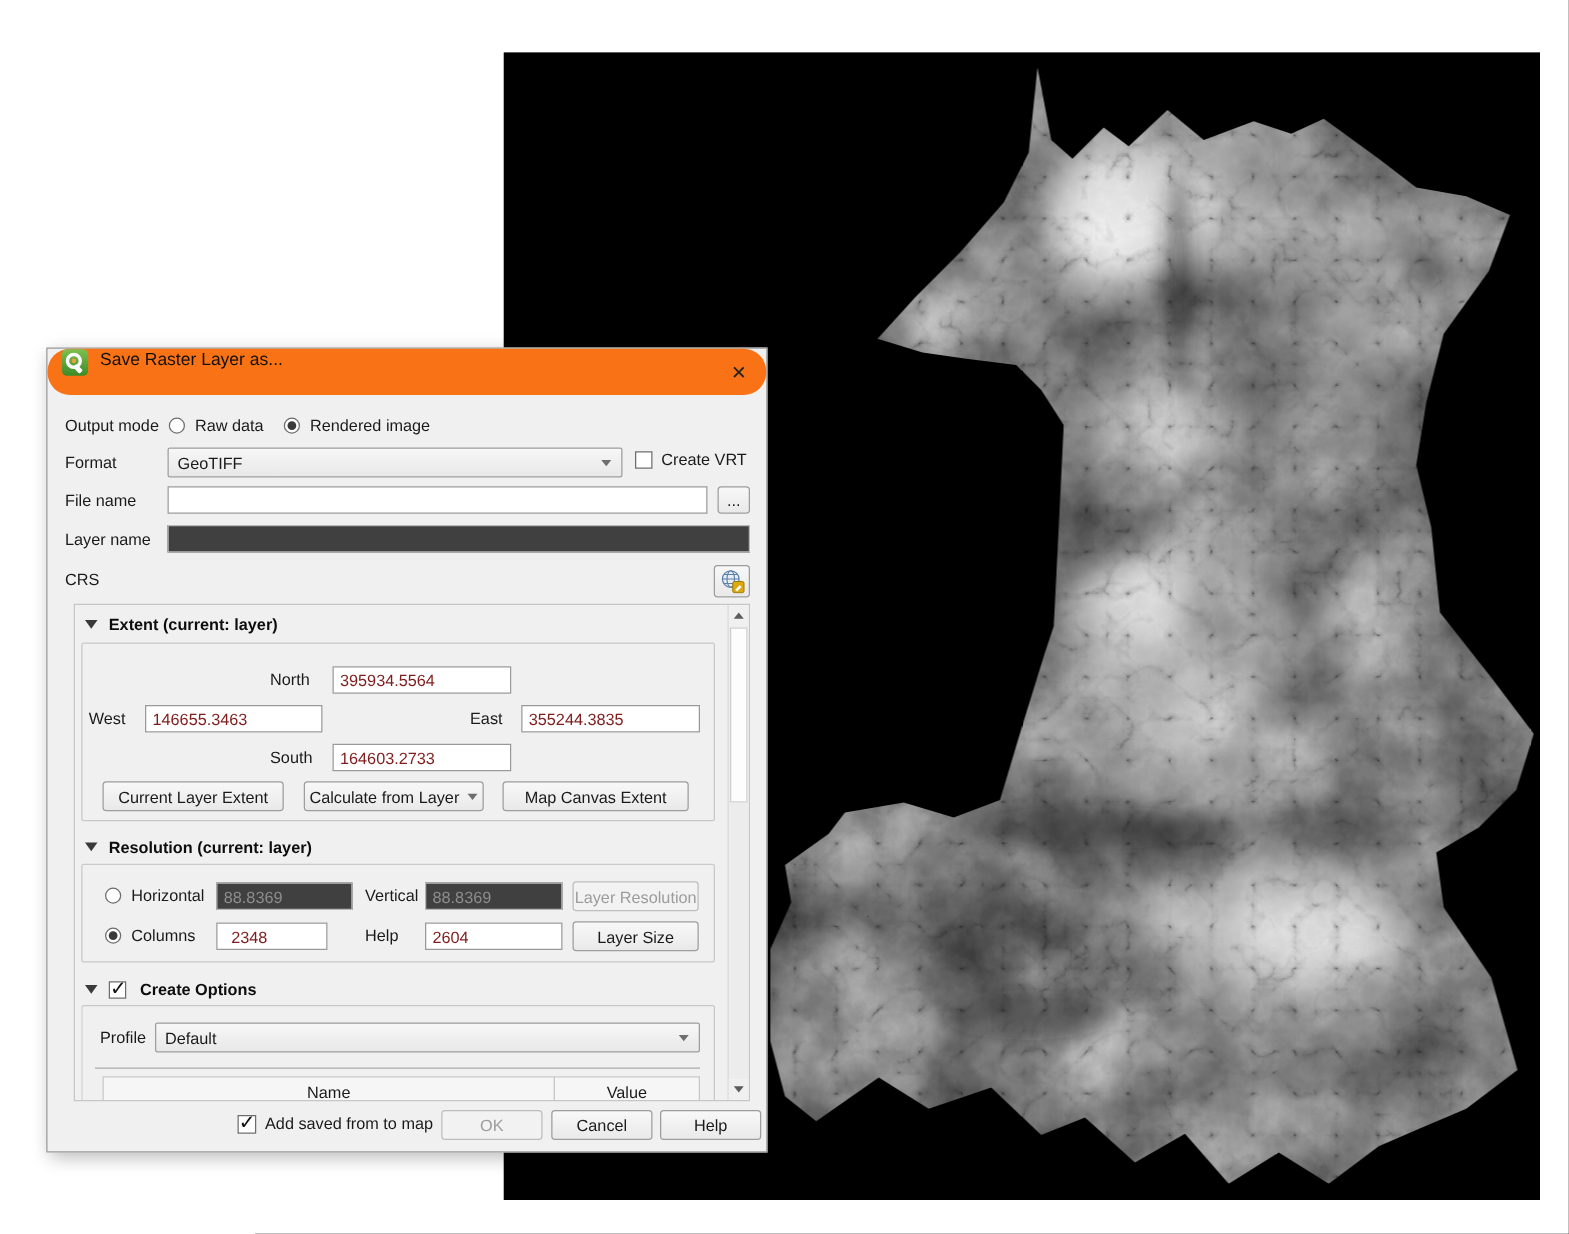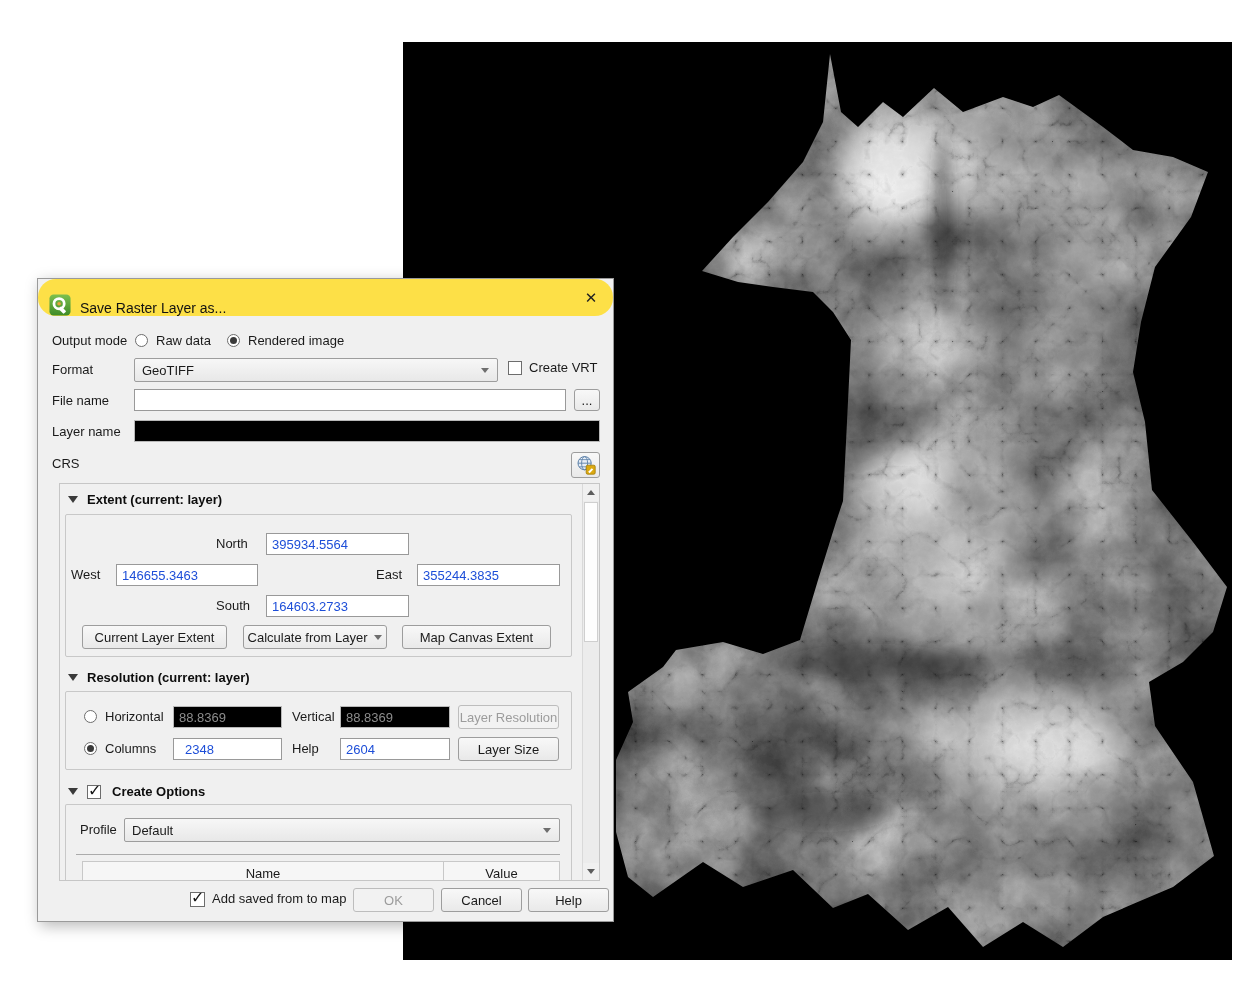--- a/index.html
+++ b/index.html
@@ -9,32 +9,32 @@
     overflow:hidden;
   }
   
   .map-canvas{position:absolute;left:403px;top:42px;width:829px;height:918px;background:#000;}
   
   .dialog{
     position:absolute;left:37px;top:278px;width:577px;height:644px;
     background:#f0f0f0;border:1px solid #9a9a9a;box-sizing:border-box;
     box-shadow:3px 4px 14px rgba(0,0,0,.28);
   }
-  .titlebar{position:absolute;left:0;top:0;right:0;height:37px;background:#fde047;display:flex;align-items:flex-end;padding:0 0 0 11px;box-sizing:border-box;border-radius:18px;}
+  .titlebar{position:absolute;left:0;top:0;right:0;height:37px;background:#f97316;display:flex;align-items:flex-start;padding:0 0 0 11px;box-sizing:border-box;border-radius:18px;}
   .titlebar .qgis-logo{width:22px;height:22px;flex:0 0 auto;margin-right:9px;}
   .titlebar .title{font-size:14px;color:#111;}
   .close-btn{position:absolute;right:0;top:0;width:44px;height:37px;display:flex;align-items:center;justify-content:center;font-size:15px;color:#222;cursor:default;}
   
   .lbl{position:absolute;height:20px;line-height:20px;white-space:nowrap;}
   .lbl.r{text-align:left;}
   .input{
     position:absolute;box-sizing:border-box;height:22px;background:#fff;
-    border:1px solid #999;padding:0 5px;font:13px "Liberation Sans",sans-serif;color:#1d4ed8;
-  }
-  .input.disabled{background:#000000;color:#8c8c8c;border-color:#b8b8b8;}
+    border:1px solid #999;padding:0 5px;font:13px "Liberation Sans",sans-serif;color:#7f1d1d;
+  }
+  .input.disabled{background:#404040;color:#8c8c8c;border-color:#b8b8b8;}
   .combo{
     position:absolute;box-sizing:border-box;height:24px;
     background:linear-gradient(#f7f7f7,#e8e8e8);border:1px solid #9d9d9d;border-radius:2px;
     display:flex;align-items:center;padding:0 22px 0 7px;
   }
   .combo .arrow{position:absolute;right:8px;top:50%;margin-top:-2px;width:0;height:0;border-left:4px solid transparent;border-right:4px solid transparent;border-top:5px solid #6e6e6e;}
   .btn{
     position:absolute;box-sizing:border-box;height:24px;
     background:linear-gradient(#f8f8f8,#e9e9e9);border:1px solid #9d9d9d;border-radius:3px;
     display:flex;align-items:center;justify-content:center;font-size:13px;color:#1a1a1a;white-space:nowrap;
@@ -222,21 +222,21 @@
       </div>
       <div class="groupbox" style="left:5px;top:207px;width:507px;height:79px;">
         <span class="radio" style="left:18px;top:18px;"></span>
         <span class="lbl" style="left:39px;top:15px;">Horizontal</span>
         <input class="input disabled" style="left: 107px; top: 14px; width: 109px;" value="88.8369">
         <span class="lbl" style="left:226px;top:15px;">Vertical</span>
         <input class="input disabled" style="left: 274px; top: 14px; width: 110px;" value="88.8369">
         <div class="btn disabled" style="left:392px;top:13px;width:101px;">Layer Resolution</div>
         <span class="radio checked" style="left:18px;top:50px;"></span>
         <span class="lbl" style="left:39px;top:47px;">Columns</span>
-        <input class="input" style="left: 107px; top: 46px; width: 109px; padding-left: 11px;" value="2348">
+        <input class="input" style="left: 107px; top: 46px; width: 89px; padding-left: 11px;" value="2348">
         <span class="lbl" style="left:226px;top:47px;">Help</span>
         <input class="input" style="left: 274px; top: 46px; width: 110px;" value="2604">
         <div class="btn" style="left:392px;top:45px;width:101px;">Layer Size</div>
       </div>
 
       <div class="sect-header" style="left:8px;top:300px;">
         <span class="tri"></span>
         <span class="checkbox checked" style="position:relative;left:0;top:0;margin-right:11px;">
             <span class="mark">✓</span>
           </span>

